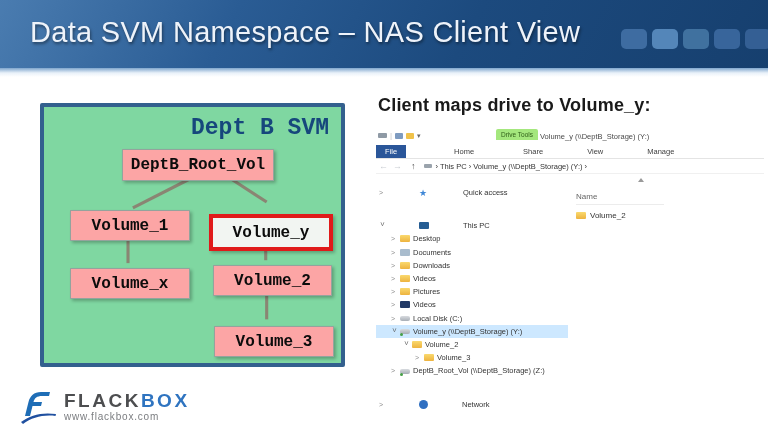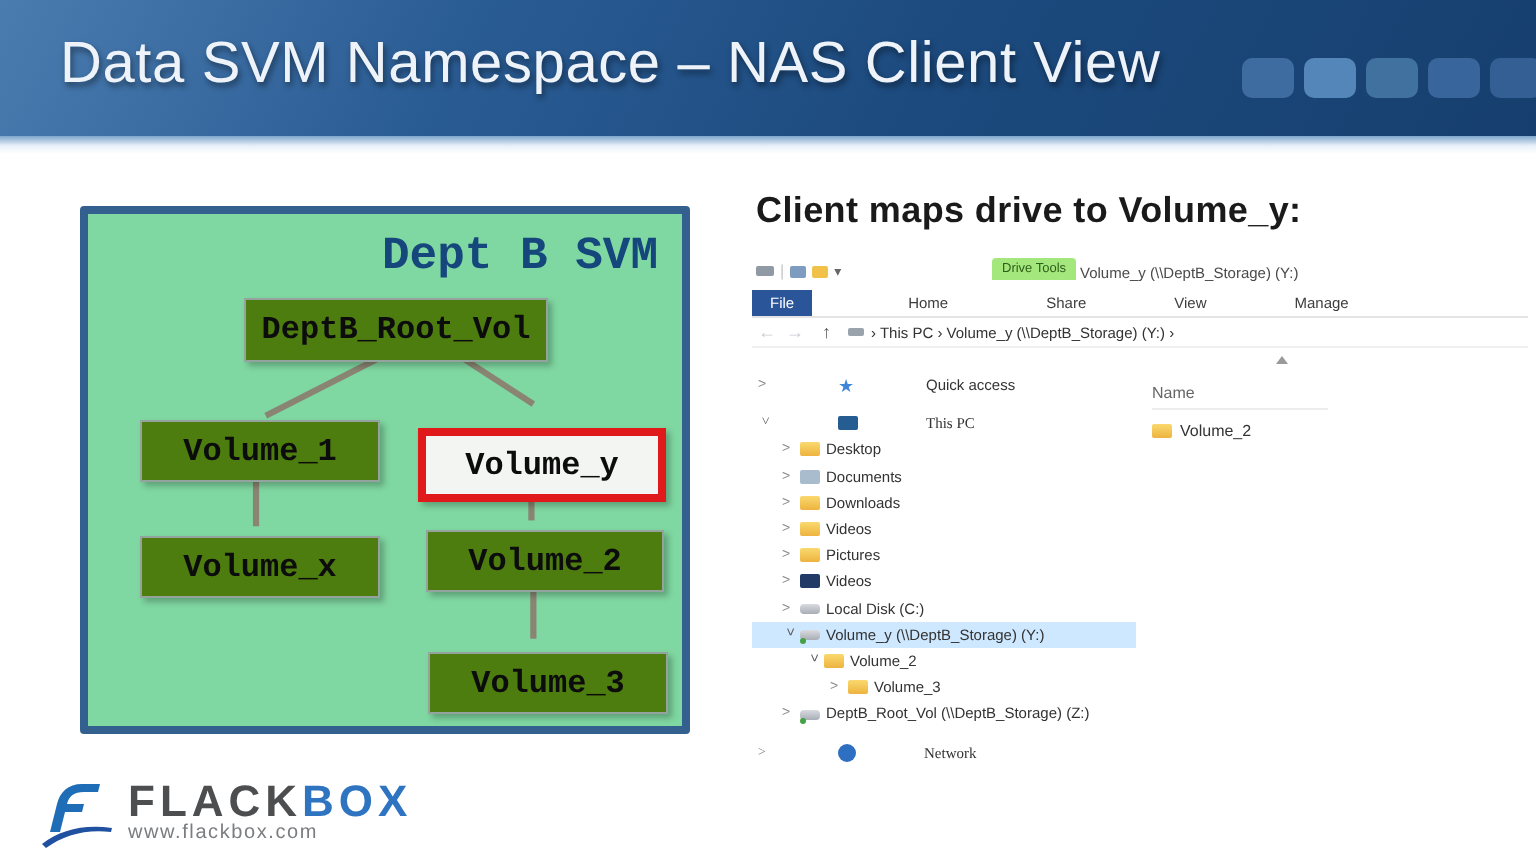--- a/index.html
+++ b/index.html
@@ -17,21 +17,21 @@
   .sq { width:26px; height:20px; border-radius:5px; }
   .sq1{background:#3e6ca1;} .sq2{background:#5486b9;} .sq3{background:#40719f;}
   .sq4{background:#38659b;} .sq5{background:#345f94;}
 
   
   .svm-box { position:absolute; left:40px; top:103px; width:305px; height:264px;
     background:#7fd7a1; border:4px solid #33608e; border-radius:2px;font-family:Liberation Mono, monospace; }
   .svm-title { position:absolute; right:12px; top:8px; font-size:23px; font-weight:bold; color:#16477c; }
   .edges { position:absolute; left:0; top:0; width:100%; height:100%; }
   .node { position:absolute; display:flex; align-items:center; justify-content:center;
-    background:#4d7c0f; border:1px solid #94a39d; box-shadow:2px 2px 3px rgba(0,0,0,0.25);
+    background:#fca5a5; border:1px solid #94a39d; box-shadow:2px 2px 3px rgba(0,0,0,0.25);
     font-weight:bold; font-size:16px; color:#0c0c0c; }
   .n-root { left:78px;  top:42px;  width:152px; height:32px; }
   .n-vol1 { left:26px;  top:103px; width:120px; height:31px; }
   .n-voly { left:165px; top:107px;  width:124px; height:37px; border:4px solid #e01a1a; background:#f2f5f2;text-align:center; }
   .n-volx { left:26px;  top:161px; width:120px; height:31px; }
   .n-vol2 { left:169px; top:158px; width:119px; height:31px; }
   .n-vol3 { left:170px; top:219px; width:120px; height:31px; }
 
   
   .r-heading { position:absolute; left:378px; top:95px; font-size:18px; font-weight:bold;
@@ -58,21 +58,21 @@
   .nav-back::before{content:"←";color:#c9cdd2;font-size:9px;}
   .nav-fwd::before{content:"→";color:#c9cdd2;font-size:9px;margin-left:5px;}
   .nav-up::before{content:"↑";color:#555;font-size:9px;margin-left:9px;}
   .addr-drive { width:8px; height:4px; background:#9aa3ac; border-radius:1px; margin:0 4px 0 8px; }
   .breadcrumb { color:#333; white-space:nowrap; }
 
   .ex-body { position:relative; display:flex; padding-top:12px; }
   .tree { width:192px; }
   .trow { display:flex; align-items:center; height:13.2px; cursor:default; }
   .d0{padding-left:3px;gap:31px;} .d1{padding-left:15px;} .d2{padding-left:27px;} .d3{padding-left:39px;}
-  .gap-top { margin-top:6px;font-family:Liberation Serif, serif; }
+  .gap-top { margin-top:20px; }
   .sel { background:#cde8ff; }
   .chev { width:9px; color:#8a8a8a; font-size:7px; flex:none; }
   .chev::before { content:">"; }
   .chev.open { color:#555; display:inline-block; transform:rotate(90deg); transform-origin:40% 50%; }
   .tlabel { margin-left:3px; white-space:nowrap; }
 
   .ic { width:10px; height:7px; flex:none; display:inline-block; position:relative; }
   .ic-star { height:10px; }
   .ic-star::before { content:"★"; color:#3f87d6; font-size:9px; line-height:10px; }
   .ic-pc { background:#255d93; border-radius:1px; }
@@ -91,21 +91,21 @@
     border-bottom:4px solid #9a9a9a; }
   .col-name { display:inline-block; color:#666; font-size:8px; border-bottom:1px solid #ececec;
     min-width:88px; padding:6px 0 3px 0; }
   .file-row { display:flex; align-items:center; margin-top:6px; }
   .file-label { margin-left:4px; font-size:8px; color:#333; }
 
   
   .footer { position:absolute; left:20px; top:390px; display:flex; align-items:flex-start; }
   .logo-mark { flex:none; }
   .logo-text { margin-left:4px; padding-top:3px; }
-  .brand { font-size:22px; font-weight:bold; letter-spacing:2.5px; line-height:16px; }
+  .brand { font-size:19px; font-weight:bold; letter-spacing:2.5px; line-height:16px; }
   .brand-flack { color:#4d4e50; } .brand-box { color:#2f74c0; }
   .logo-url { font-size:10px; color:#7b7d80; letter-spacing:0.8px; margin-top:2px; }
 </style>
 </head>
 <body>
 
 <div class="slide">
 
   <div class="header">
     <div class="header-title">Data SVM Namespace – NAS Client View</div>

